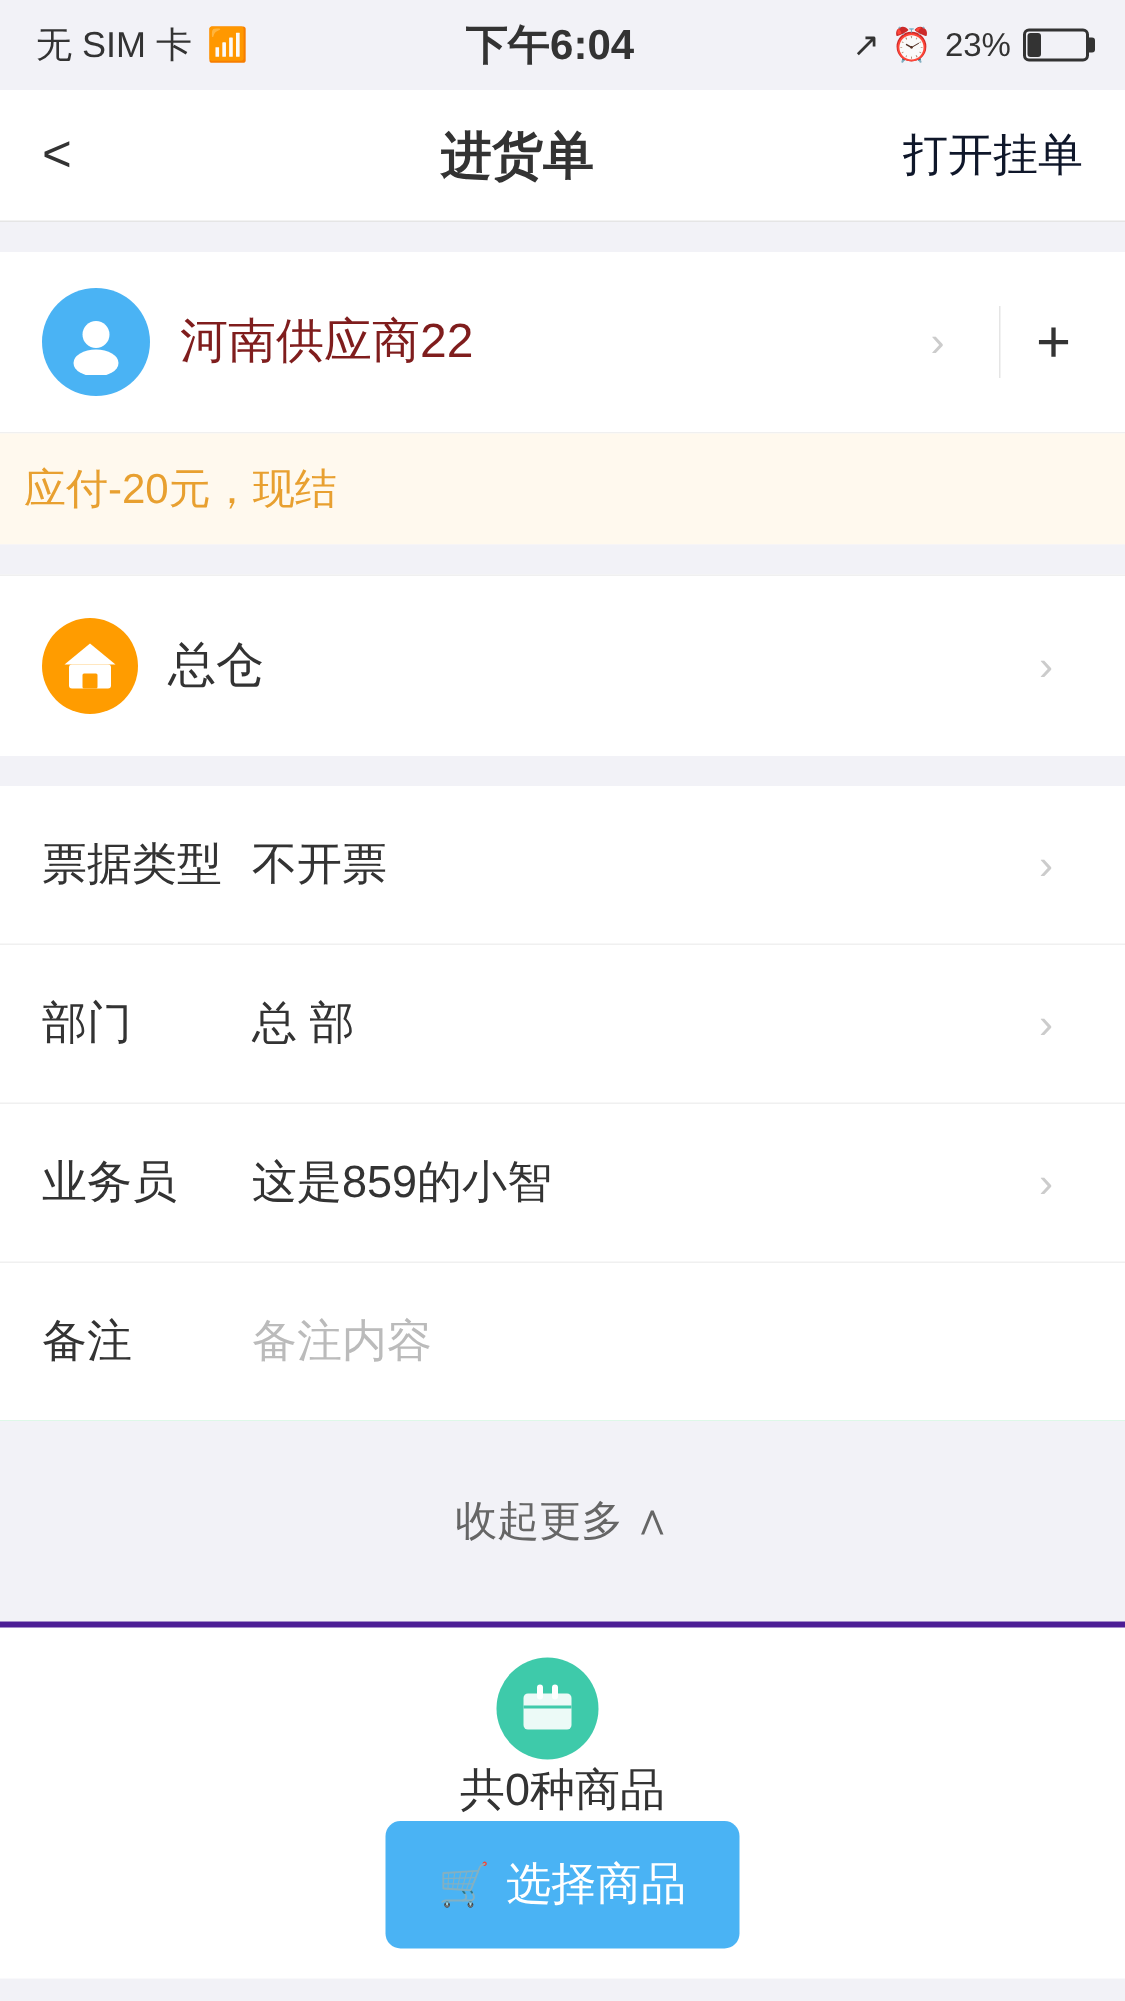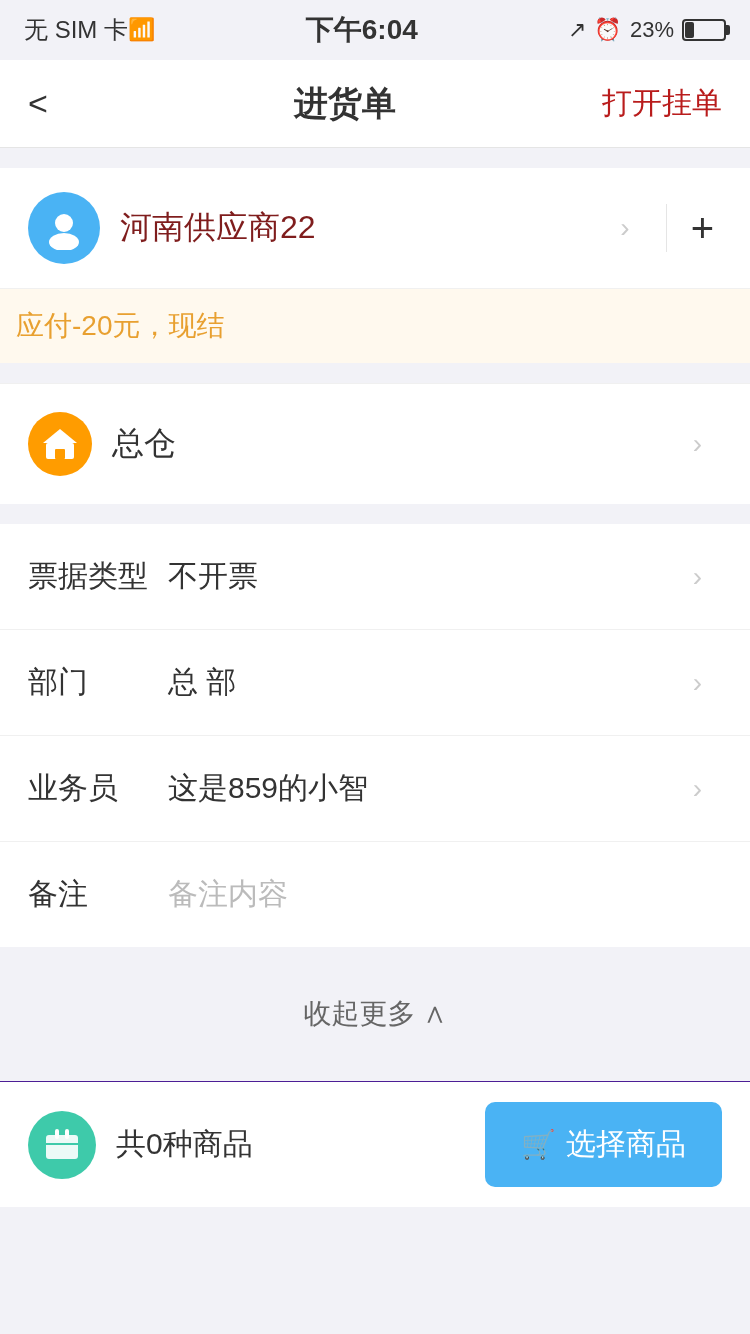--- a/index.html
+++ b/index.html
@@ -18,21 +18,21 @@
       width: 750px;
       height: 60px;
       background: #f2f2f7;
       display: flex;
       align-items: center;
       justify-content: space-between;
       padding: 0 24px;
       font-size: 24px;
       font-weight: 500;
     }
-    .status-left { display: flex; align-items: center; }
+    .status-left { display: flex; align-items: center; gap: 10px; }
     .status-center { font-size: 28px; font-weight: 600; text-align: right; }
     .status-right { display: flex; align-items: center; gap: 8px; font-size: 22px; }
     .wifi-icon { font-size: 22px; }
     .battery-bar {
       display: inline-block;
       width: 44px; height: 22px;
       border: 2px solid #333;
       border-radius: 4px;
       position: relative;
       vertical-align: middle;
@@ -70,21 +70,21 @@
       cursor: pointer;
       width: 60px;
     }
     .nav-title {
       font-size: 34px;
       font-weight: 600;
       color: #333;
     }
     .nav-action {
       font-size: 30px;
-      color: #b91c1c;
+      color: #0f172a;
       cursor: pointer;
     }
 
     
     .section-gap {
       height: 20px;
       background: #f2f2f7;
     }
 
     
@@ -209,21 +209,22 @@
       margin-top: 20px;
     }
 
     
     .bottom-bar {
       background: #fff;
       display: flex;
       align-items: center;
       padding: 20px 28px;
       margin-top: 20px;
-      border-top: 1px solid #4c1d95;
+      border-top: 4px solid #4c1d95;
+      flex-direction: column;
     }
     .product-icon {
       width: 68px; height: 68px;
       border-radius: 50%;
       background: #3ecaaa;
       display: flex; align-items: center; justify-content: center;
       margin-right: 20px;
       flex-shrink: 0;
     }
     .product-icon svg { width: 40px; height: 40px; }

